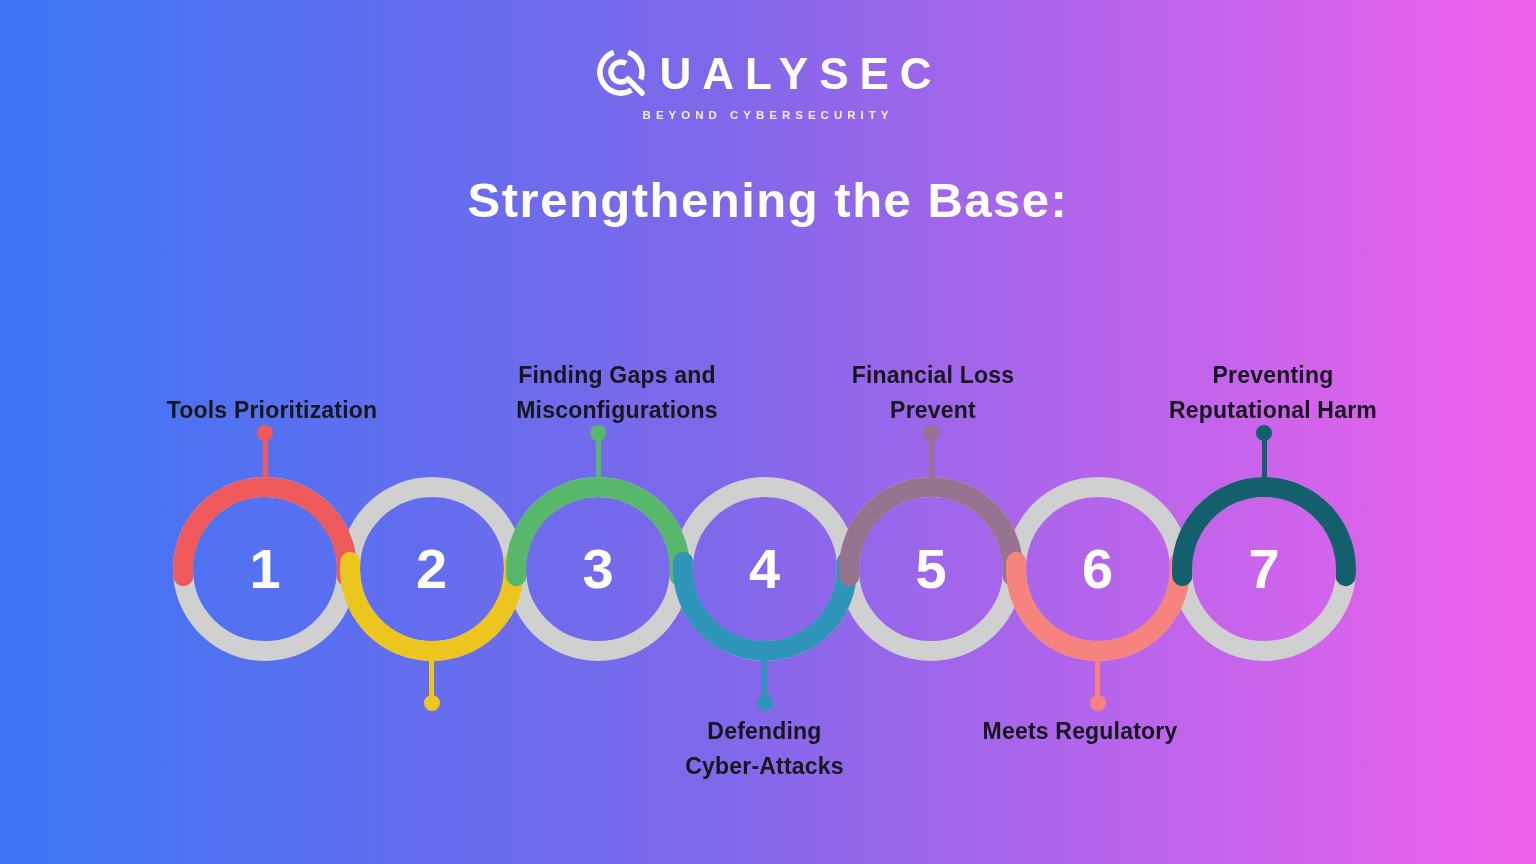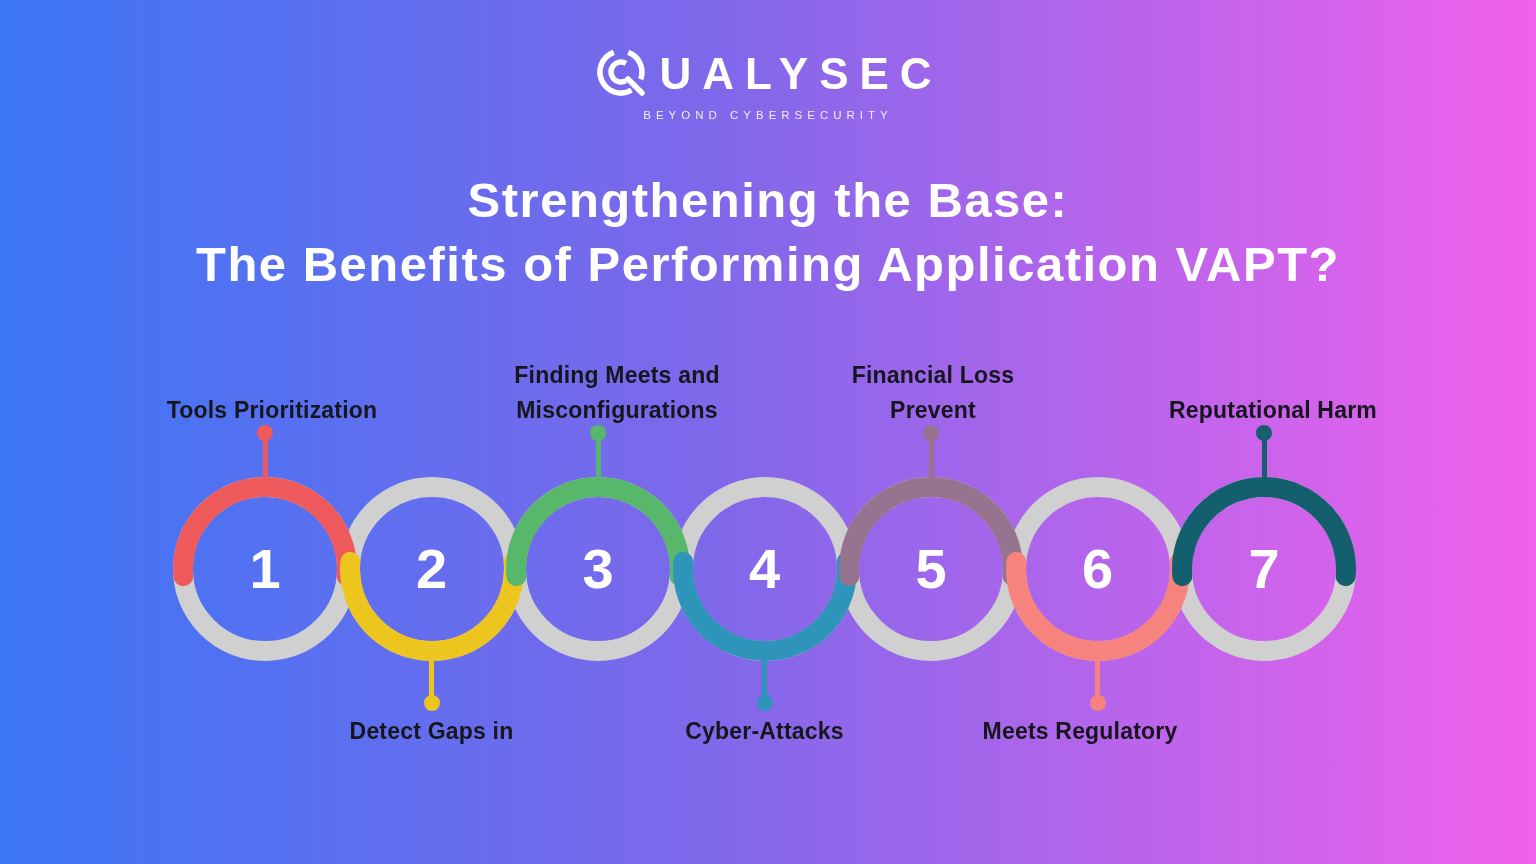--- a/index.html
+++ b/index.html
@@ -2,21 +2,21 @@
 <html><head>
 <meta charset="utf-8">
 <style>
   html,body{margin:0;padding:0;}
   body{font-family:"Liberation Sans",sans-serif;overflow:hidden;}
   .canvas{position:relative;width:1536px;height:864px;overflow:hidden;}
   
   .logo-wrap{position:absolute;left:0;top:46px;width:1536px;text-align:center;color:#fff;}
   .logo-row{display:flex;align-items:center;justify-content:center;gap:10px;}
   .brand{font-size:44px;font-weight:700;letter-spacing:11px;color:#fff;line-height:1;}
-  .tagline{margin-top:7px;font-size:11.5px;font-weight:400;letter-spacing:5px;color:#f2eefc;}
+  .tagline{margin-top:7px;font-size:11.5px;font-weight:700;letter-spacing:5px;color:#f2eefc;}
   
   .title{position:absolute;left:0;top:168px;width:1536px;text-align:center;color:#fff;
          font-weight:800;font-size:49px;line-height:64px;letter-spacing:1.5px;}
   
   .ring{position:absolute;}
   .stem{position:absolute;width:5px;border-radius:3px;}
   .dot{position:absolute;width:16px;height:16px;border-radius:50%;}
   .num{position:absolute;transform:translate(-50%,-50%);color:#fff;font-size:56px;
        font-weight:800;line-height:1;}
   .lbl{position:absolute;transform:translateX(-50%);text-align:center;white-space:nowrap;
@@ -35,21 +35,20 @@
         <path d="M33 34.66 A10 10 0 1 1 33 17.34" fill="none" stroke="#fff" stroke-width="5.5"></path>
         <path d="M35 33 L49 47" stroke="#fff" stroke-width="5.5" stroke-linecap="round"></path>
       </svg>
       <span class="brand">UALYSEC</span>
     </div>
     <div class="tagline">BEYOND CYBERSECURITY</div>
   </div>
 
   <div class="title" style="color: rgb(255, 255, 255);">
     <div>Strengthening the Base:</div>
-    <div>The Benefits of Performing Application VAPT?</div>
   </div>
 
   <div>
       <svg class="ring" style="left:169px;top:473px" width="192" height="192" viewBox="0 0 192 192">
        <circle cx="96" cy="96" r="82" fill="none" stroke="#d0d0d0" stroke-width="20"></circle>
      </svg>
       <svg class="ring" style="left:335.5px;top:473px" width="192" height="192" viewBox="0 0 192 192">
        <circle cx="96" cy="96" r="82" fill="none" stroke="#d0d0d0" stroke-width="20"></circle>
      </svg>
       <svg class="ring" style="left:502px;top:473px" width="192" height="192" viewBox="0 0 192 192">
@@ -105,39 +104,40 @@
      <div class="stem" style="left:1261.5px;top:433px;height:47px;background:#135f6e"></div>
      <div class="dot" style="left:1256px;top:425px;background:#135f6e"></div>
     </div>
   <div>
       <div class="num" style="left:265px;top:569px;color:#ffffff">1</div>
       <div class="lbl" style="left:272px;bottom:436px;color:#16161d">
         <div>Tools Prioritization</div>
       </div>
       <div class="num" style="left:431.5px;top:569px;color:#ffffff">2</div>
       <div class="lbl" style="left:431.5px;top:714px;color:#16161d">
-        <div>Detect Gaps in</div>
       </div>
       <div class="num" style="left:598px;top:569px;color:#ffffff">3</div>
       <div class="lbl" style="left:617px;bottom:436px;color:#16161d">
-        <div>Finding Meets and</div>
+        <div>Finding Gaps and</div>
         <div>Misconfigurations</div>
       </div>
       <div class="num" style="left:764.5px;top:569px;color:#ffffff">4</div>
       <div class="lbl" style="left:764.5px;top:714px;color:#16161d">
+        <div>Defending</div>
         <div>Cyber-Attacks</div>
       </div>
       <div class="num" style="left:931px;top:569px;color:#ffffff">5</div>
       <div class="lbl" style="left:933px;bottom:436px;color:#16161d">
         <div>Financial Loss</div>
         <div>Prevent</div>
       </div>
       <div class="num" style="left:1097.5px;top:569px;color:#ffffff">6</div>
       <div class="lbl" style="left:1080px;top:714px;color:#16161d">
         <div>Meets Regulatory</div>
       </div>
       <div class="num" style="left:1264px;top:569px;color:#ffffff">7</div>
       <div class="lbl" style="left:1273px;bottom:436px;color:#16161d">
+        <div>Preventing</div>
         <div>Reputational Harm</div>
       </div>
     </div>
 
 </div>
 
 </body></html>

